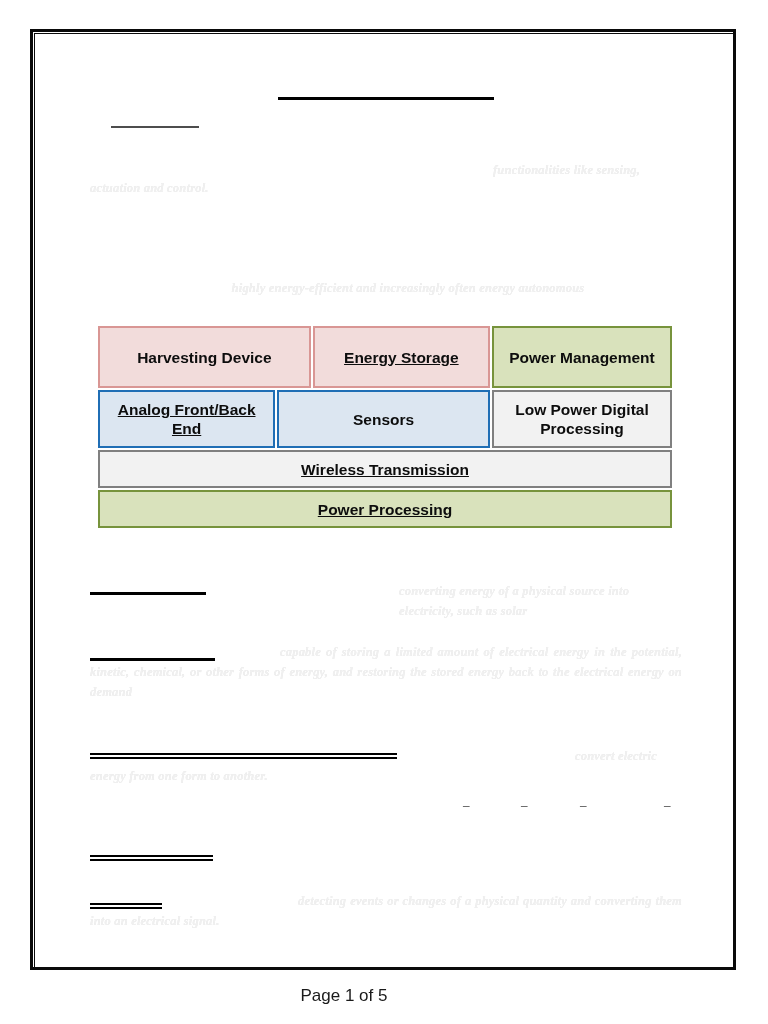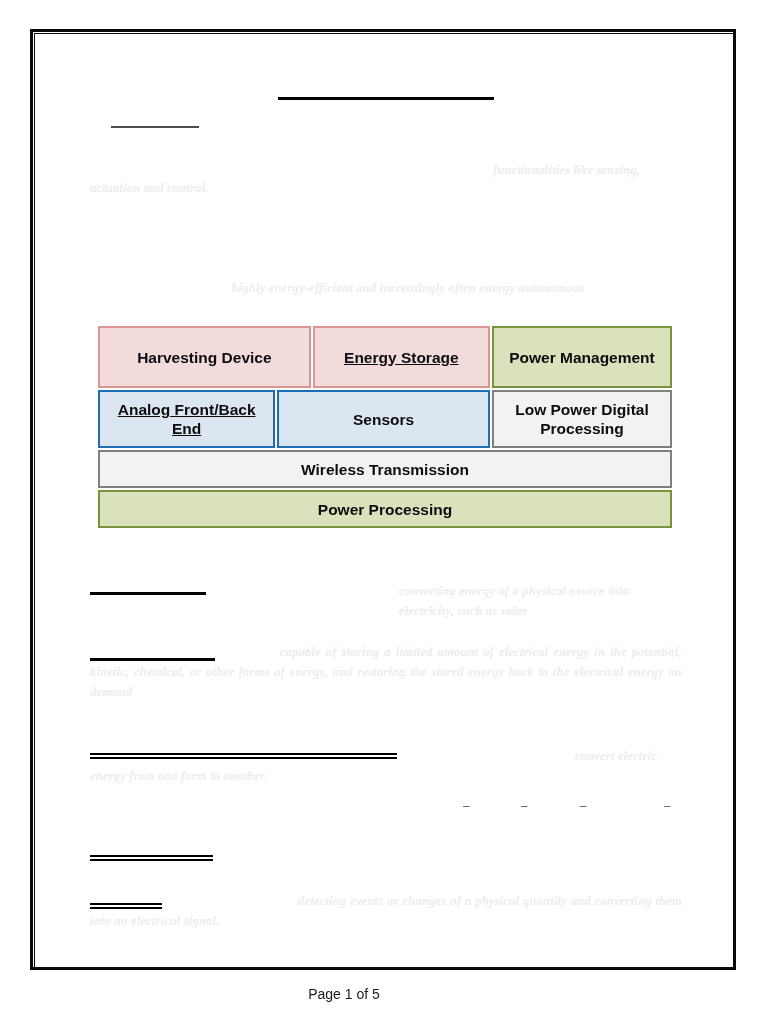--- a/index.html
+++ b/index.html
@@ -108,35 +108,35 @@
     padding: 2px 4px;
   }
   .cell.pink  { background: #f2dcdb; border: 2.5px solid #d99694; }
   .cell.green { background: #d9e2bc; border: 2.5px solid #77933c; }
   .cell.blue  { background: #dce6f1; border: 2.5px solid #1f6eb5; }
   .cell.gray  { background: #f2f2f2; border: 2.5px solid #808080; text-align: center; }
 
   .c-w1 { width: 227px; }
   .c-w2 { width: 189px; text-decoration: underline; }
   .c-w3 { width: 192px; }
-  .c-full { width: 574px; }
+  .c-full { width: 574px; text-decoration: underline; }
 
   .h-tall { height: 62px; }
   .h-mid  { height: 58px; }
   .h-short{ height: 38px; }
 
   
   #page-footer {
     position: absolute;
     left: 0;
     top: 986px;
     width: 768px;
     text-align: center;
     font-family: "Liberation Sans", sans-serif;
-    font-size: 14px;
+    font-size: 17px;
     color: #1a1a1a;
     padding-right: 80px;
     box-sizing: border-box;
   }
 </style>
 </head>
 <body>
 
 <div id="page-sheet">
 

